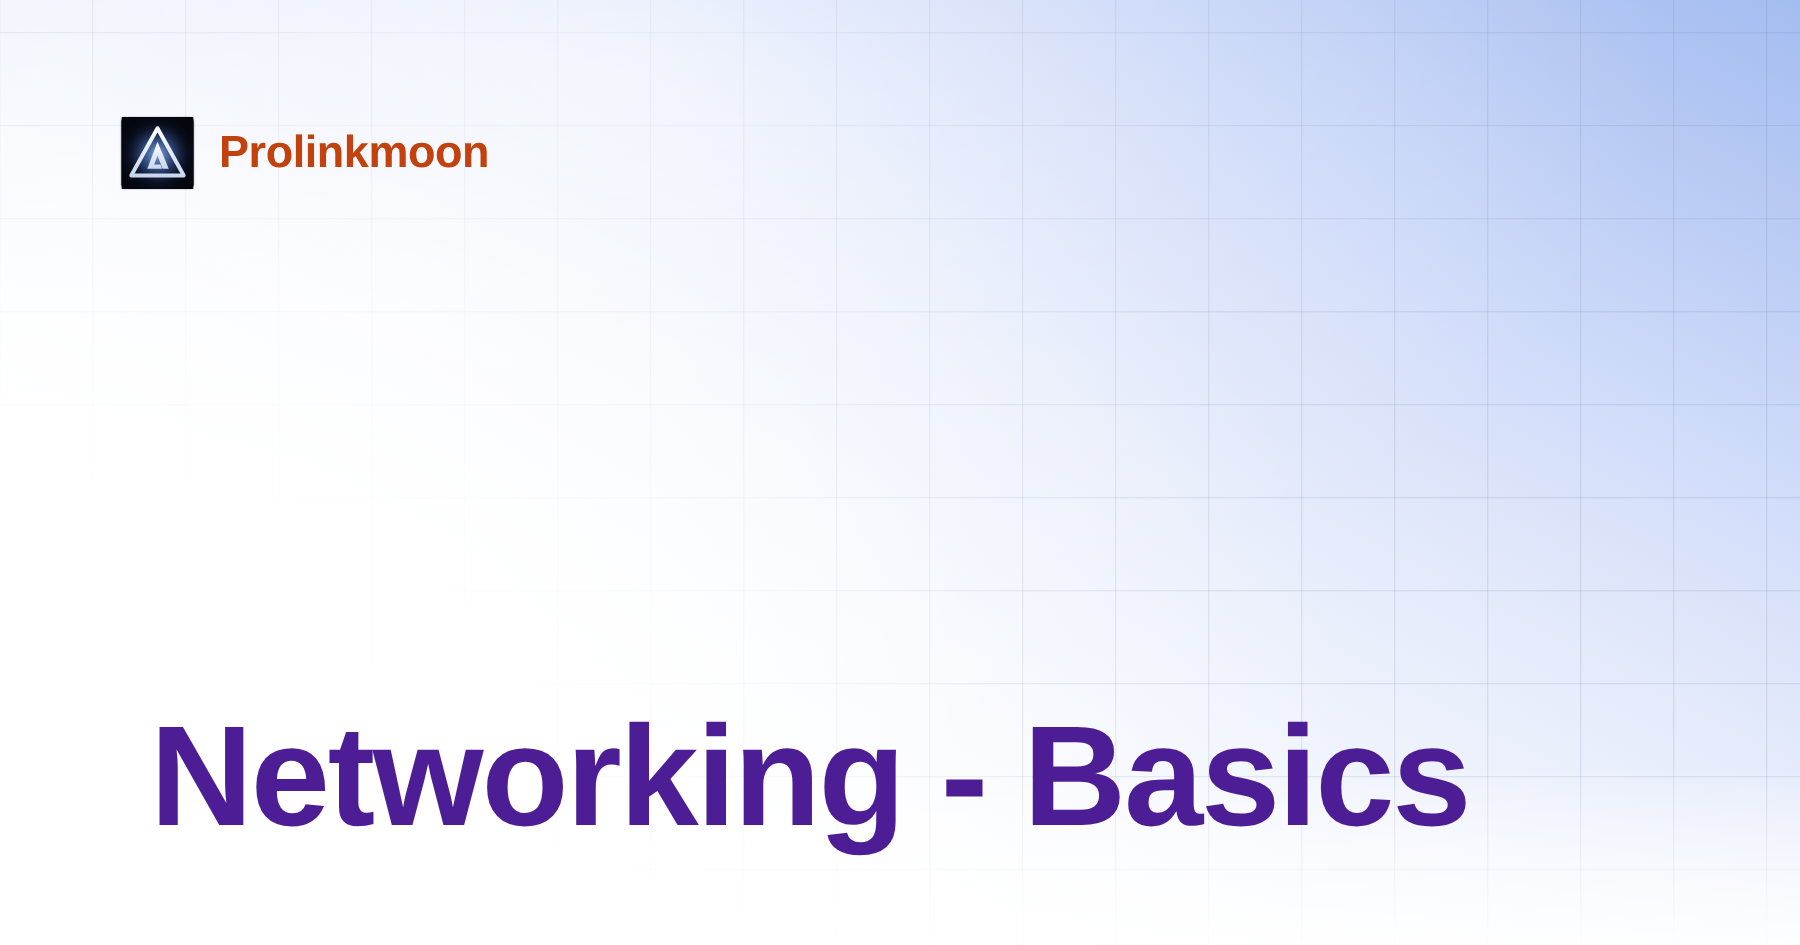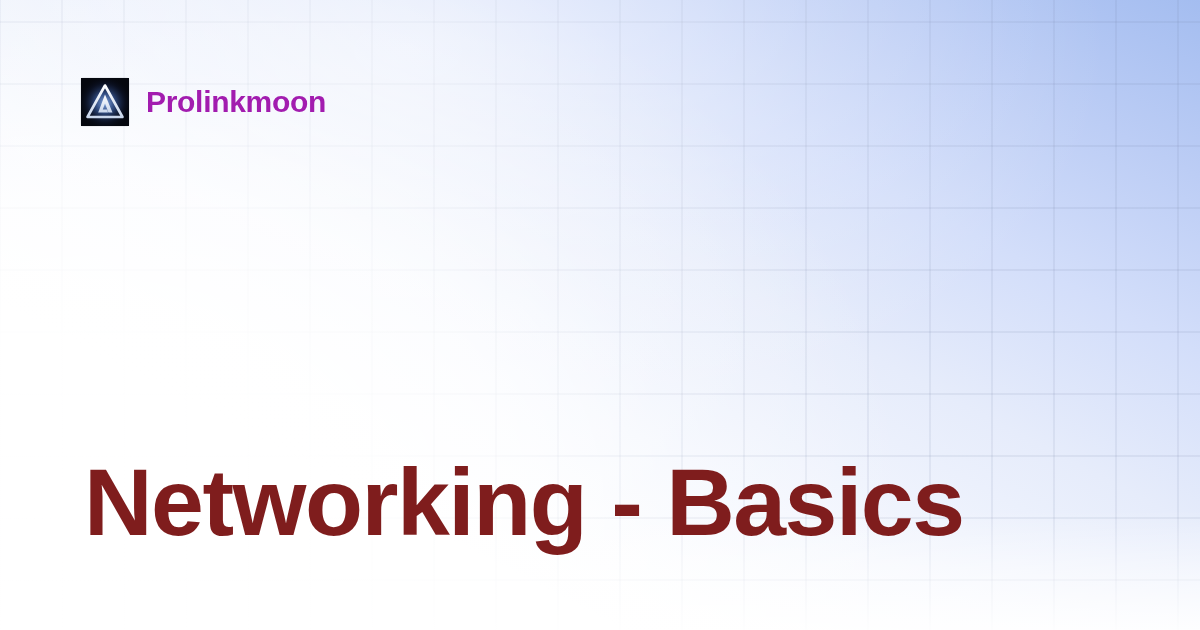--- a/index.html
+++ b/index.html
@@ -114,38 +114,38 @@
 
   .brand-logo svg {
     display: block;
     width: 48px;
     height: 48px;
   }
 
   .brand-name {
     font-size: 30px;
     font-weight: bold;
-    color: #a21caf;
+    color: #c2410c;
     letter-spacing: -0.3px;
     white-space: nowrap;
     line-height: 1;
     text-align: right;
   }
 
   .headline {
     position: absolute;
     left: 84px;
     top: 455px;
     width: 1040px;
-    margin: 0;
+    margin: 16px;
     font-size: 95px;
     font-weight: bold;
     line-height: 1.0;
     letter-spacing: -1.5px;
-    color: #7f1d1d;
+    color: #4c1d95;
     white-space: nowrap;
   }
 </style>
 </head>
 <body>
 
 <div class="og-card">
 
   <div class="bg-gradient"></div>
   <div class="bg-grid"></div>

